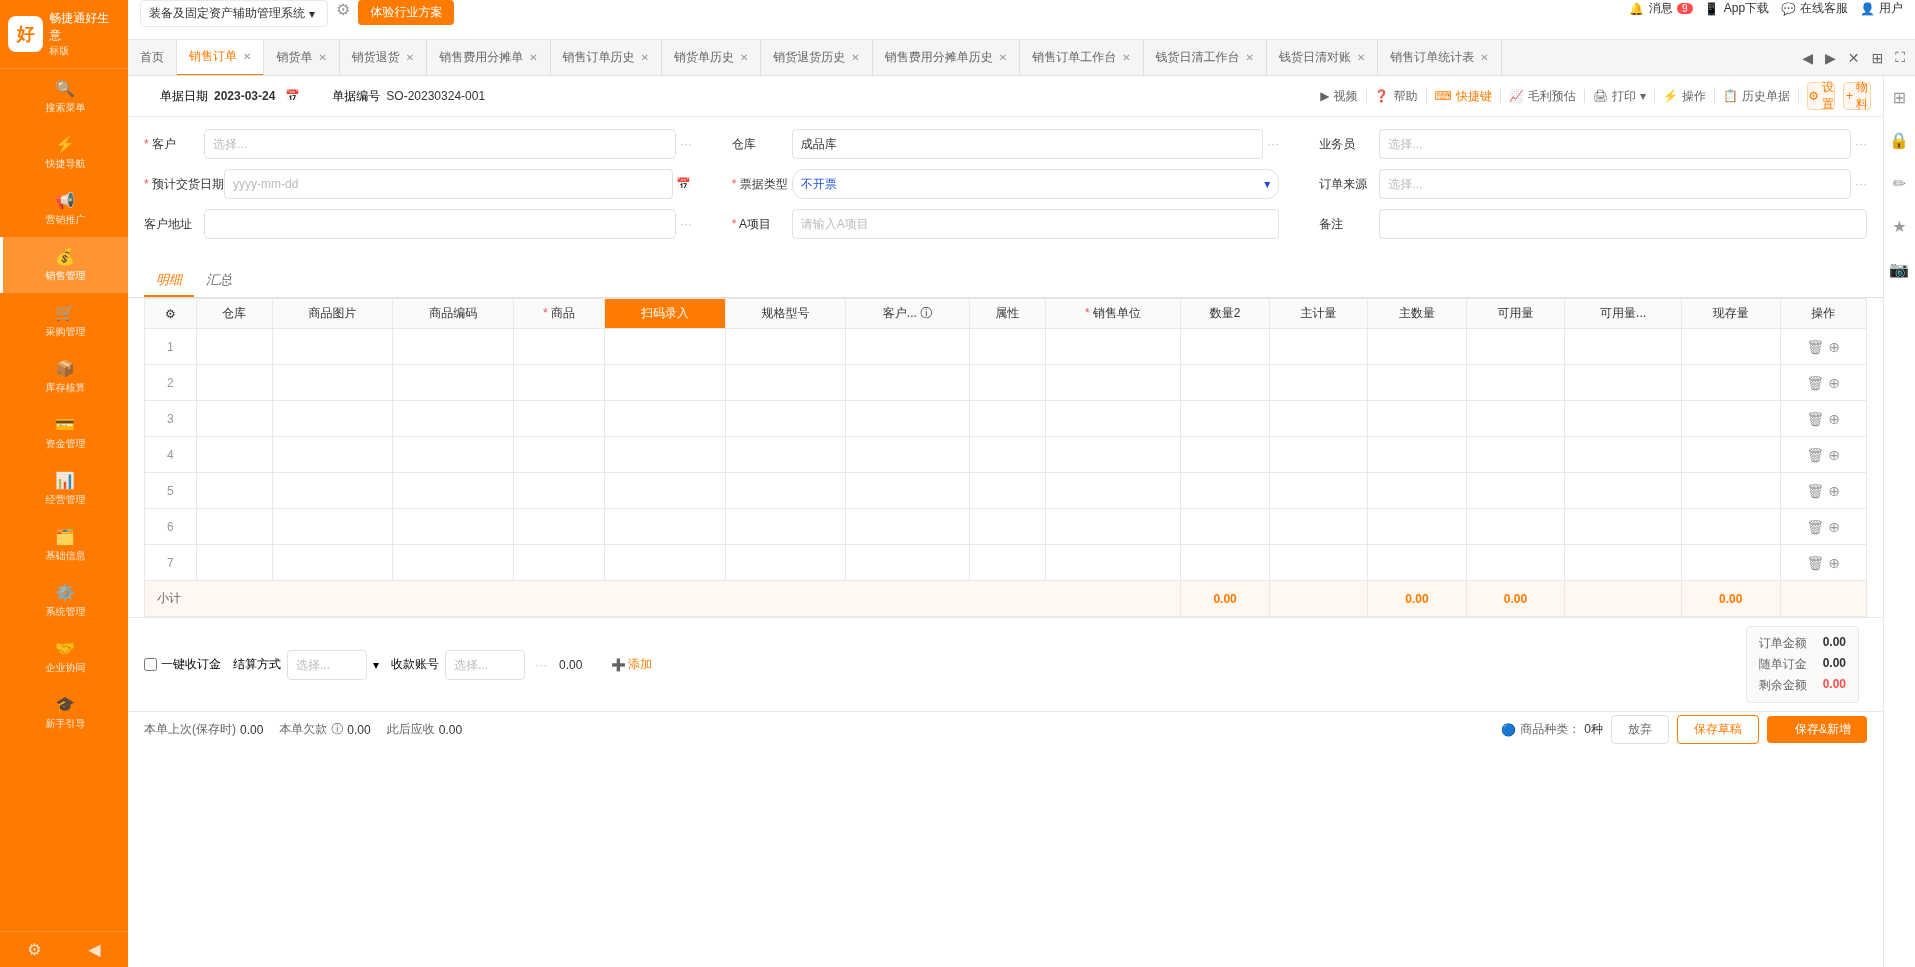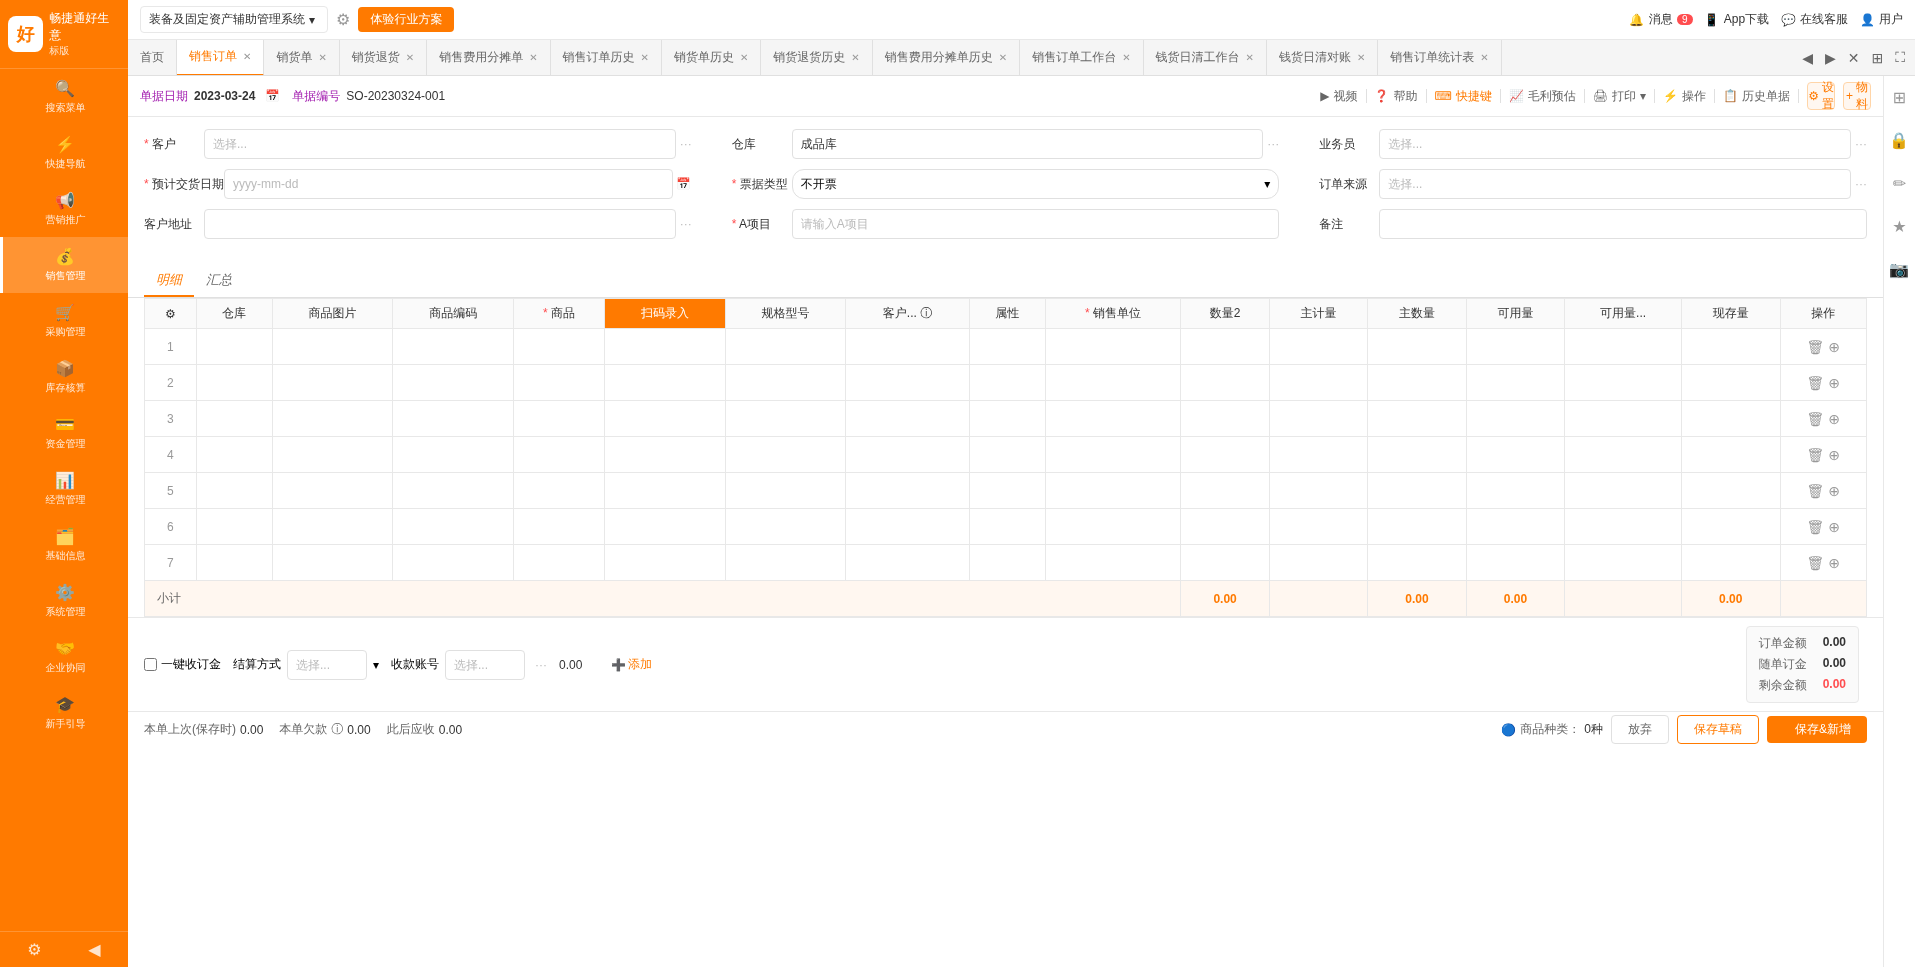--- a/index.html
+++ b/index.html
@@ -17,21 +17,21 @@
     .sidebar-item.active { background: rgba(255,255,255,0.2); border-left-color: white; color: white; }
     .sidebar-item-icon { font-size: 16px; margin-bottom: 3px; }
     .sidebar-item-label { font-size: 10px; text-align: left; }
     .sidebar-footer { width: 100%; display: flex; justify-content: space-around; padding: 8px 4px; border-top: 1px solid rgba(255,255,255,0.2); }
     .sidebar-footer-icon { color: rgba(255,255,255,0.8); cursor: pointer; font-size: 16px; }
 
     
     .main { flex: 1; display: flex; flex-direction: column; overflow: hidden; }
 
     
-    .topbar { height: 40px; background: white; display: flex; align-items: center; padding: 6px 12px; border-bottom: 1px solid #e8e8e8; }
+    .topbar { height: 40px; background: white; display: flex; align-items: flex-start; padding: 0 12px; border-bottom: 1px solid #e8e8e8; }
     .topbar-app-selector { display: flex; align-items: center; padding: 4px 8px; border: 1px solid #e8e8e8; border-radius: 4px; cursor: pointer; margin-right: 8px; font-size: 12px; color: #333; }
     .topbar-app-selector span { margin-right: 4px; }
     .topbar-settings { color: #999; cursor: pointer; margin-right: 8px; font-size: 16px; }
     .topbar-industry { background: #ff7a00; color: white; padding: 4px 12px; border-radius: 4px; cursor: pointer; font-size: 12px; }
     .topbar-right { margin-left: auto; display: flex; align-items: center; gap: 12px; }
     .topbar-right-item { display: flex; align-items: center; gap: 4px; color: #333; cursor: pointer; font-size: 12px; }
     .badge { background: #ff4d4f; color: white; border-radius: 10px; padding: 0 4px; font-size: 10px; min-width: 16px; text-align: center; }
 
     
     .tabbar { height: 36px; background: #f5f5f5; display: flex; align-items: center; border-bottom: 1px solid #e0e0e0; overflow-x: auto; flex-shrink: 0; }
@@ -58,21 +58,21 @@
     .toolbar-icon-btn { width: 28px; height: 28px; background: #fff7f0; border: 1px solid #ffd5a8; border-radius: 4px; display: flex; align-items: center; justify-content: center; cursor: pointer; color: #ff7a00; font-size: 12px; }
 
     
     .form-fields { padding: 12px 16px; }
     .form-row { display: flex; align-items: center; margin-bottom: 10px; gap: 20px; }
     .field-group { display: flex; align-items: center; flex: 1; }
     .field-label { color: #333; min-width: 60px; font-size: 12px; }
     .field-label.required::before { content: '* '; color: #ff4d4f; }
     .field-input { flex: 1; height: 30px; border: 1px solid #e0e0e0; border-radius: 4px; padding: 0 8px; font-size: 12px; color: #333; outline: none; }
     .field-input::placeholder { color: #bbb; }
-    .field-select { flex: 1; height: 30px; border: 1px solid #e0e0e0; border-radius: 12px; padding: 0 8px; font-size: 12px; color: #000000; outline: none; background: white; cursor: pointer; display: flex; align-items: center; justify-content: space-between; }
+    .field-select { flex: 1; height: 30px; border: 1px solid #e0e0e0; border-radius: 12px; padding: 0 8px; font-size: 12px; color: #1d4ed8; outline: none; background: white; cursor: pointer; display: flex; align-items: center; justify-content: space-between; }
     .field-ellipsis { color: #bbb; cursor: pointer; margin-left: 4px; }
 
     
     .detail-tabs { display: flex; border-bottom: 1px solid #e0e0e0; padding: 0 16px; margin-top: 4px; }
     .detail-tab { padding: 6px 12px; cursor: pointer; color: #666; font-size: 13px; font-style: italic; }
     .detail-tab.active { color: #ff7a00; border-bottom: 2px solid #ff7a00; }
 
     
     .data-table { width: 100%; border-collapse: collapse; font-size: 12px; }
     .data-table th { background: #fafafa; border: 1px solid #e8e8e8; padding: 6px 8px; text-align: center; color: #333; font-weight: normal; white-space: nowrap; position: sticky; top: 0; z-index: 1; }
@@ -111,21 +111,21 @@
 
     
     .summary-box { display: flex; flex-direction: column; gap: 4px; padding: 8px 12px; border: 1px solid #e8e8e8; border-radius: 4px; background: #fafafa; margin-right: 8px; }
     .summary-row { display: flex; justify-content: space-between; gap: 16px; font-size: 12px; }
     .summary-label { color: #666; }
     .summary-value { color: #333; font-weight: bold; }
 
     .add-btn { color: #ff7a00; cursor: pointer; font-size: 12px; display: flex; align-items: center; gap: 2px; }
     .divider-v { width: 1px; height: 14px; background: #e0e0e0; }
     .form-header-field { display: flex; align-items: center; gap: 6px; }
-    .form-header-label { color: #a21caf; font-size: 12px; }
+    .form-header-label { color: #000000; font-size: 12px; margin-left: 20px; }
     .form-header-value { font-size: 12px; color: #333; }
     .form-header-value.bold { font-weight: bold; }
 
     .settings-btn { display: flex; align-items: center; gap: 3px; color: #ff7a00; cursor: pointer; font-size: 12px; border: 1px solid #ffd5a8; border-radius: 4px; padding: 3px 8px; }
     .add-product-btn { display: flex; align-items: center; gap: 3px; color: #ff7a00; cursor: pointer; font-size: 12px; border: 1px solid #ffd5a8; border-radius: 4px; padding: 3px 8px; }
   </style>
 </head>
 <body>
 
 <div class="sidebar">

